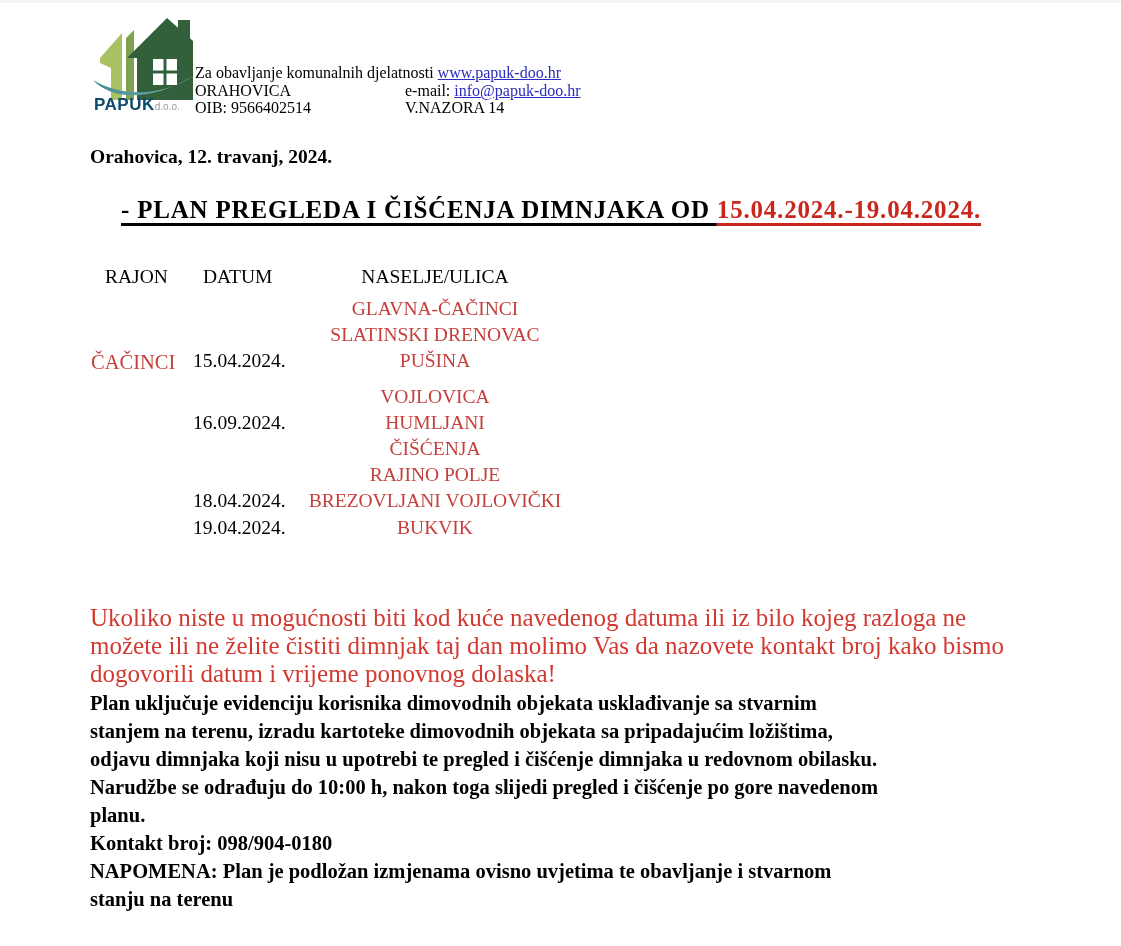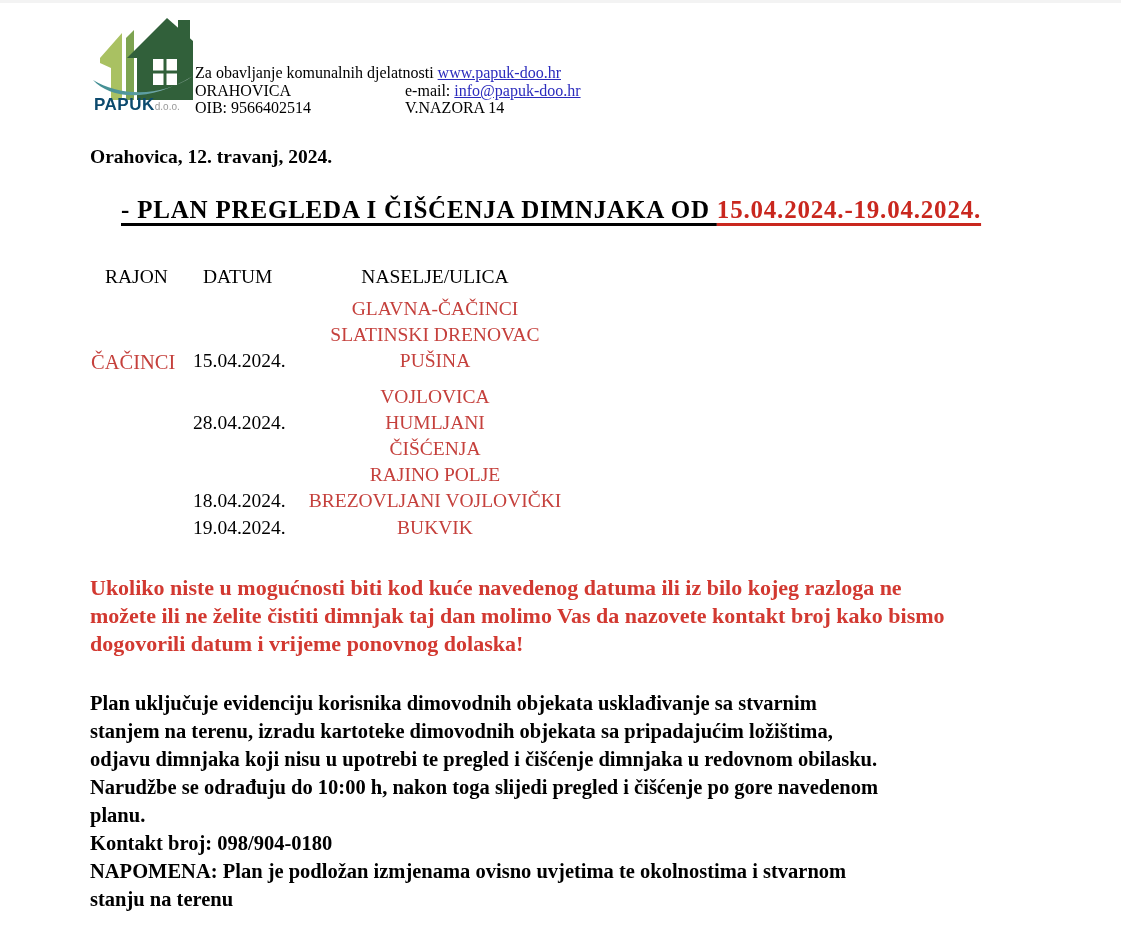--- a/index.html
+++ b/index.html
@@ -70,22 +70,22 @@
     line-height: 26px; color: #000;
   }
   .tplaces { width: 280px; text-align: center; line-height: 26px; color: #c5403c; }
   .rajon-value {
     position: absolute; left: 1px; top: 85px;
     font-size: 20.5px; color: #c5403c;
   }
 
   
   .warning {
-    position: absolute; left: 90px; top: 574px;
-    font-size: 22px; font-weight: bold; color: #d23931; line-height: 28px;
+    position: absolute; left: 90px; top: 604px;
+    font-size: 25px; font-weight: normal; color: #d23931; line-height: 28px;
     white-space: nowrap;
   }
   .bodyblock {
     position: absolute; left: 90px; top: 689px;
     font-size: 20.5px; font-weight: bold; color: #000; line-height: 28px;
     white-space: nowrap;
   }
 </style>
 </head>
 <body>
@@ -149,21 +149,21 @@
     <div class="tgroup">
       <div class="tdate">15.04.2024.</div>
       <div class="tplaces">
         <div>GLAVNA-ČAČINCI</div>
         <div>SLATINSKI DRENOVAC</div>
         <div>PUŠINA</div>
       </div>
     </div>
 
     <div class="tgroup gap-top">
-      <div class="tdate">28.04.2024.</div>
+      <div class="tdate">16.09.2024.</div>
       <div class="tplaces">
         <div>VOJLOVICA</div>
         <div>HUMLJANI</div>
       </div>
     </div>
 
     <div class="tgroup">
       <div class="tdate">18.04.2024.</div>
       <div class="tplaces">
         <div>ČIŠĆENJA</div>
@@ -188,16 +188,16 @@
     <div>dogovorili datum i vrijeme ponovnog dolaska!</div>
   </div>
 
   <div class="bodyblock">
     <div>Plan uključuje evidenciju korisnika dimovodnih objekata usklađivanje sa stvarnim</div>
     <div>stanjem na terenu, izradu kartoteke dimovodnih objekata sa pripadajućim ložištima,</div>
     <div>odjavu dimnjaka koji nisu u upotrebi te pregled i čišćenje dimnjaka u redovnom obilasku.</div>
     <div>Narudžbe se odrađuju do 10:00 h, nakon toga slijedi pregled i čišćenje po gore navedenom</div>
     <div>planu.</div>
     <div>Kontakt broj: 098/904-0180</div>
-    <div>NAPOMENA: Plan je podložan izmjenama ovisno uvjetima te okolnostima i stvarnom</div>
+    <div>NAPOMENA: Plan je podložan izmjenama ovisno uvjetima te obavljanje i stvarnom</div>
     <div>stanju na terenu</div>
   </div>
 </div>
 
 </body></html>

